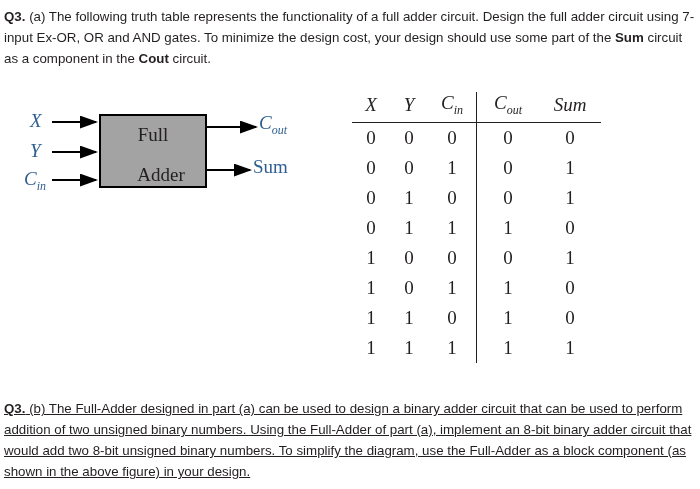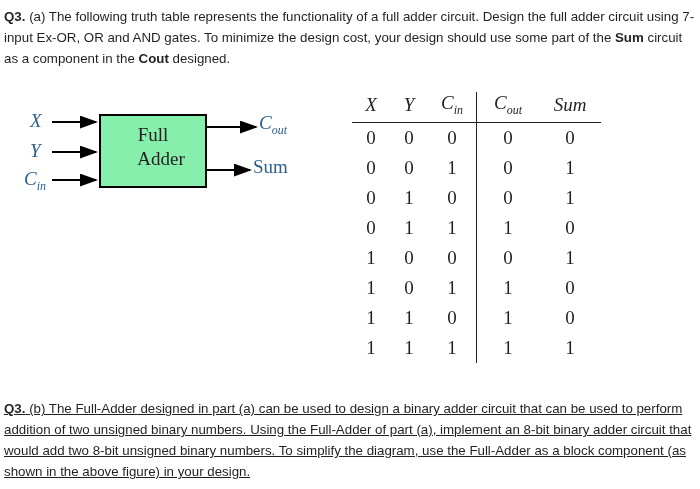--- a/index.html
+++ b/index.html
@@ -22,34 +22,34 @@
   #para-b{left:4px;top:398px;width:692px;text-decoration:underline;}
 
   
   #diagram{
     position:absolute;
     left:6px;top:96px;width:330px;height:185px;
   }
   .blk-box{
     position:absolute;
     left:93px;top:18px;width:108px;height:74px;
-    background:#86efac;
+    background:#a3a3a3;
     border:2px solid #000;
     box-sizing:border-box;
   }
   .blk-label{
     position:absolute;
     left:0;right:0;
     text-align:center;
     font-family:"Liberation Serif", serif;
     font-size:19px;
     color:#231f20;
   }
   .blk-label.l1{top:8px;}
-  .blk-label.l2{top:32px;padding-left:16px;}
+  .blk-label.l2{top:48px;padding-left:16px;}
 
   .in-lbl{
     position:absolute;
     font-family:"Liberation Serif", serif;
     font-size:19px;
     font-style:italic;
     color:#2f5f8f;
   }
   .in-lbl sub{font-size:12px;font-style:italic;}
   #lbl-x{left:24px;top:14px;}
@@ -98,21 +98,21 @@
   .c-sum{width:62px;}
   
   tr.hdr th{border-bottom:1.6px solid #231f20;}
   
   .vdiv{border-right:1.6px solid #231f20;}
 </style>
 </head>
 <body>
 
 <div class="q-para" id="para-a">
-  <b>Q3.</b><span> (a) The following truth table represents the functionality of a full adder circuit. Design the full adder circuit using 7-input Ex-OR, OR and AND gates. To minimize the design cost, your design should use some part of the </span><b>Sum</b><span> circuit as a component in the </span><b>Cout</b><span> designed.</span>
+  <b>Q3.</b><span> (a) The following truth table represents the functionality of a full adder circuit. Design the full adder circuit using 7-input Ex-OR, OR and AND gates. To minimize the design cost, your design should use some part of the </span><b>Sum</b><span> circuit as a component in the </span><b>Cout</b><span> circuit.</span>
 </div>
 
 <div id="diagram">
 
   <svg class="arrows" xmlns="http://www.w3.org/2000/svg">
     <defs>
       <marker id="ah" markerWidth="9" markerHeight="9" refX="8" refY="3.2" orient="auto">
         <path d="M0,0 L9,3.2 L0,6.4 z" fill="#000"></path>
       </marker>
     </defs>

